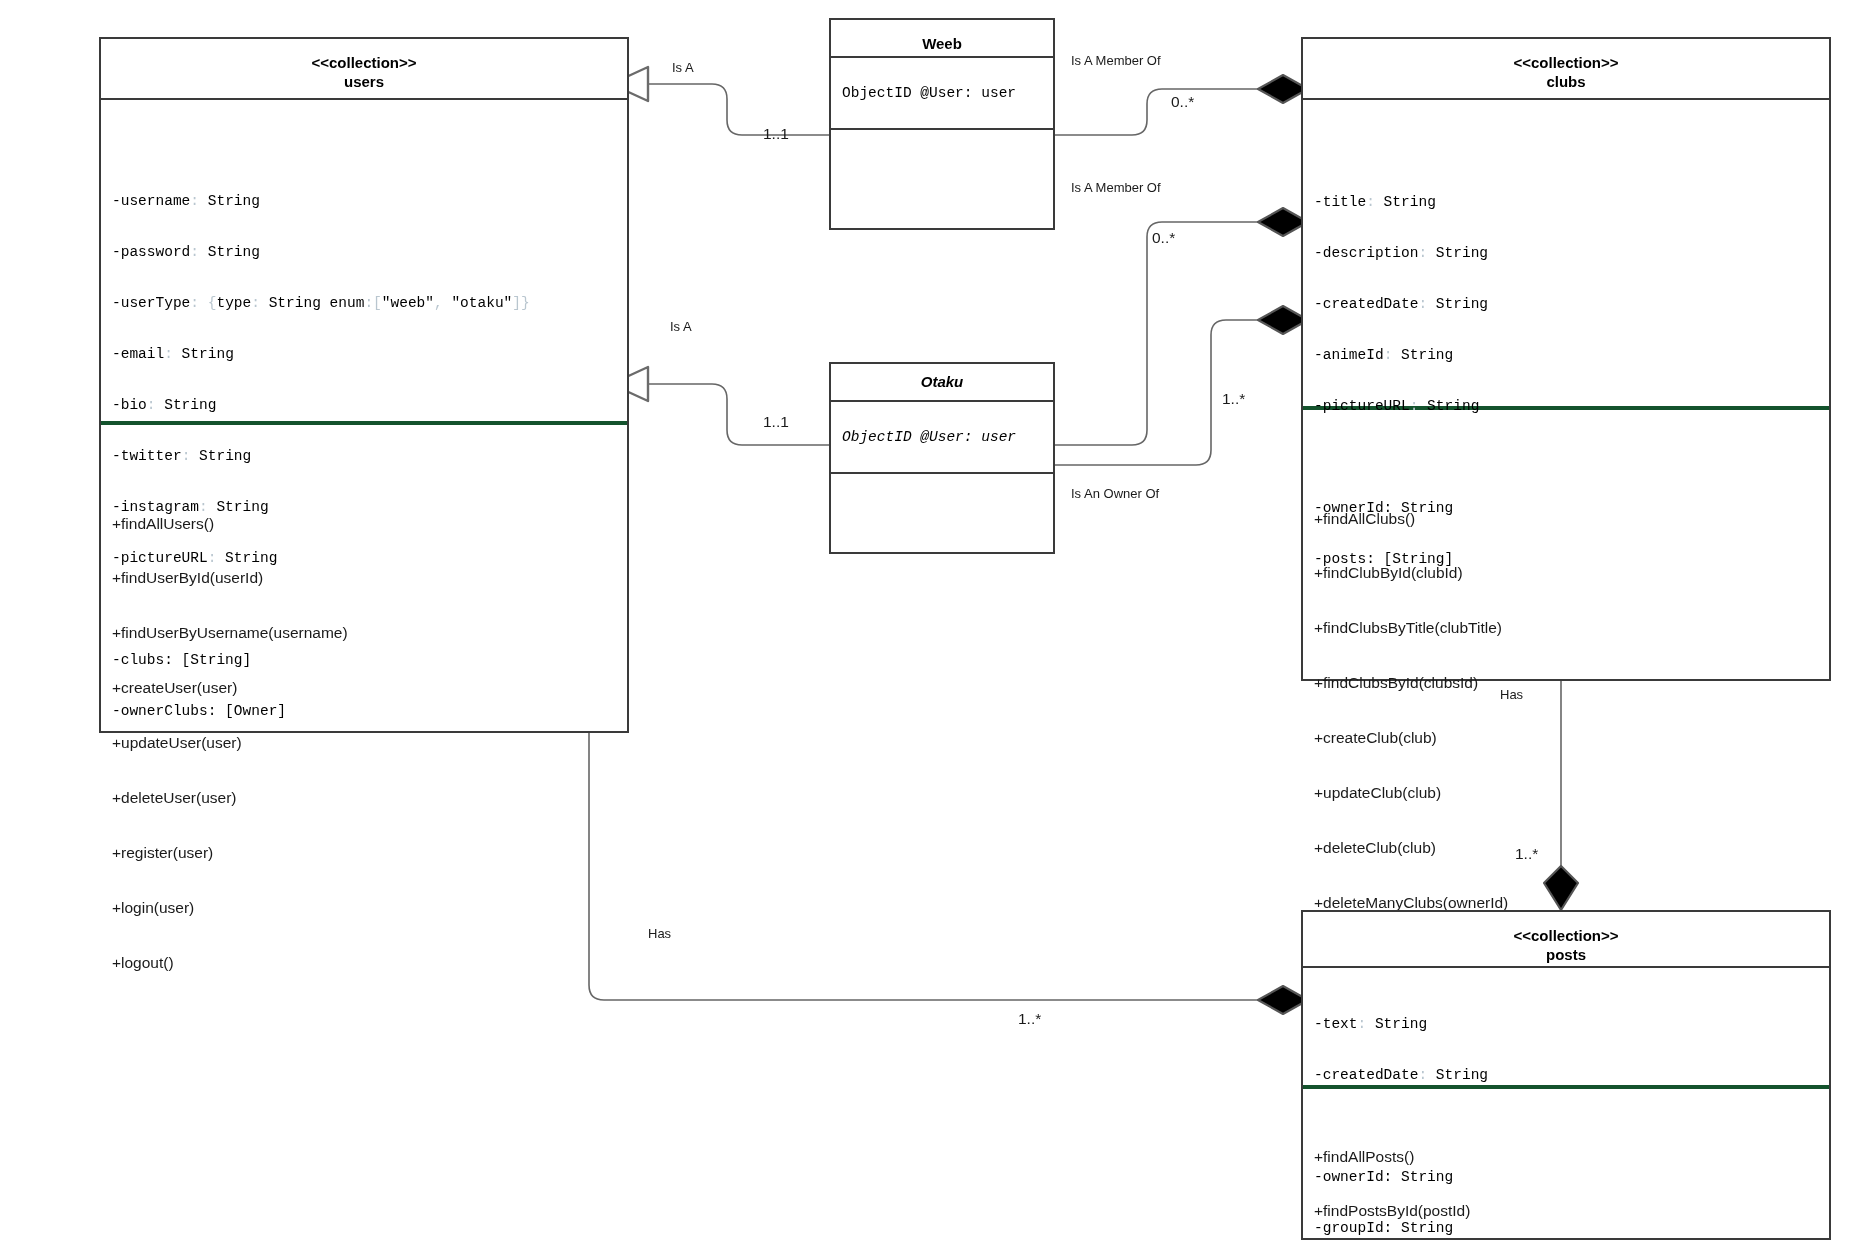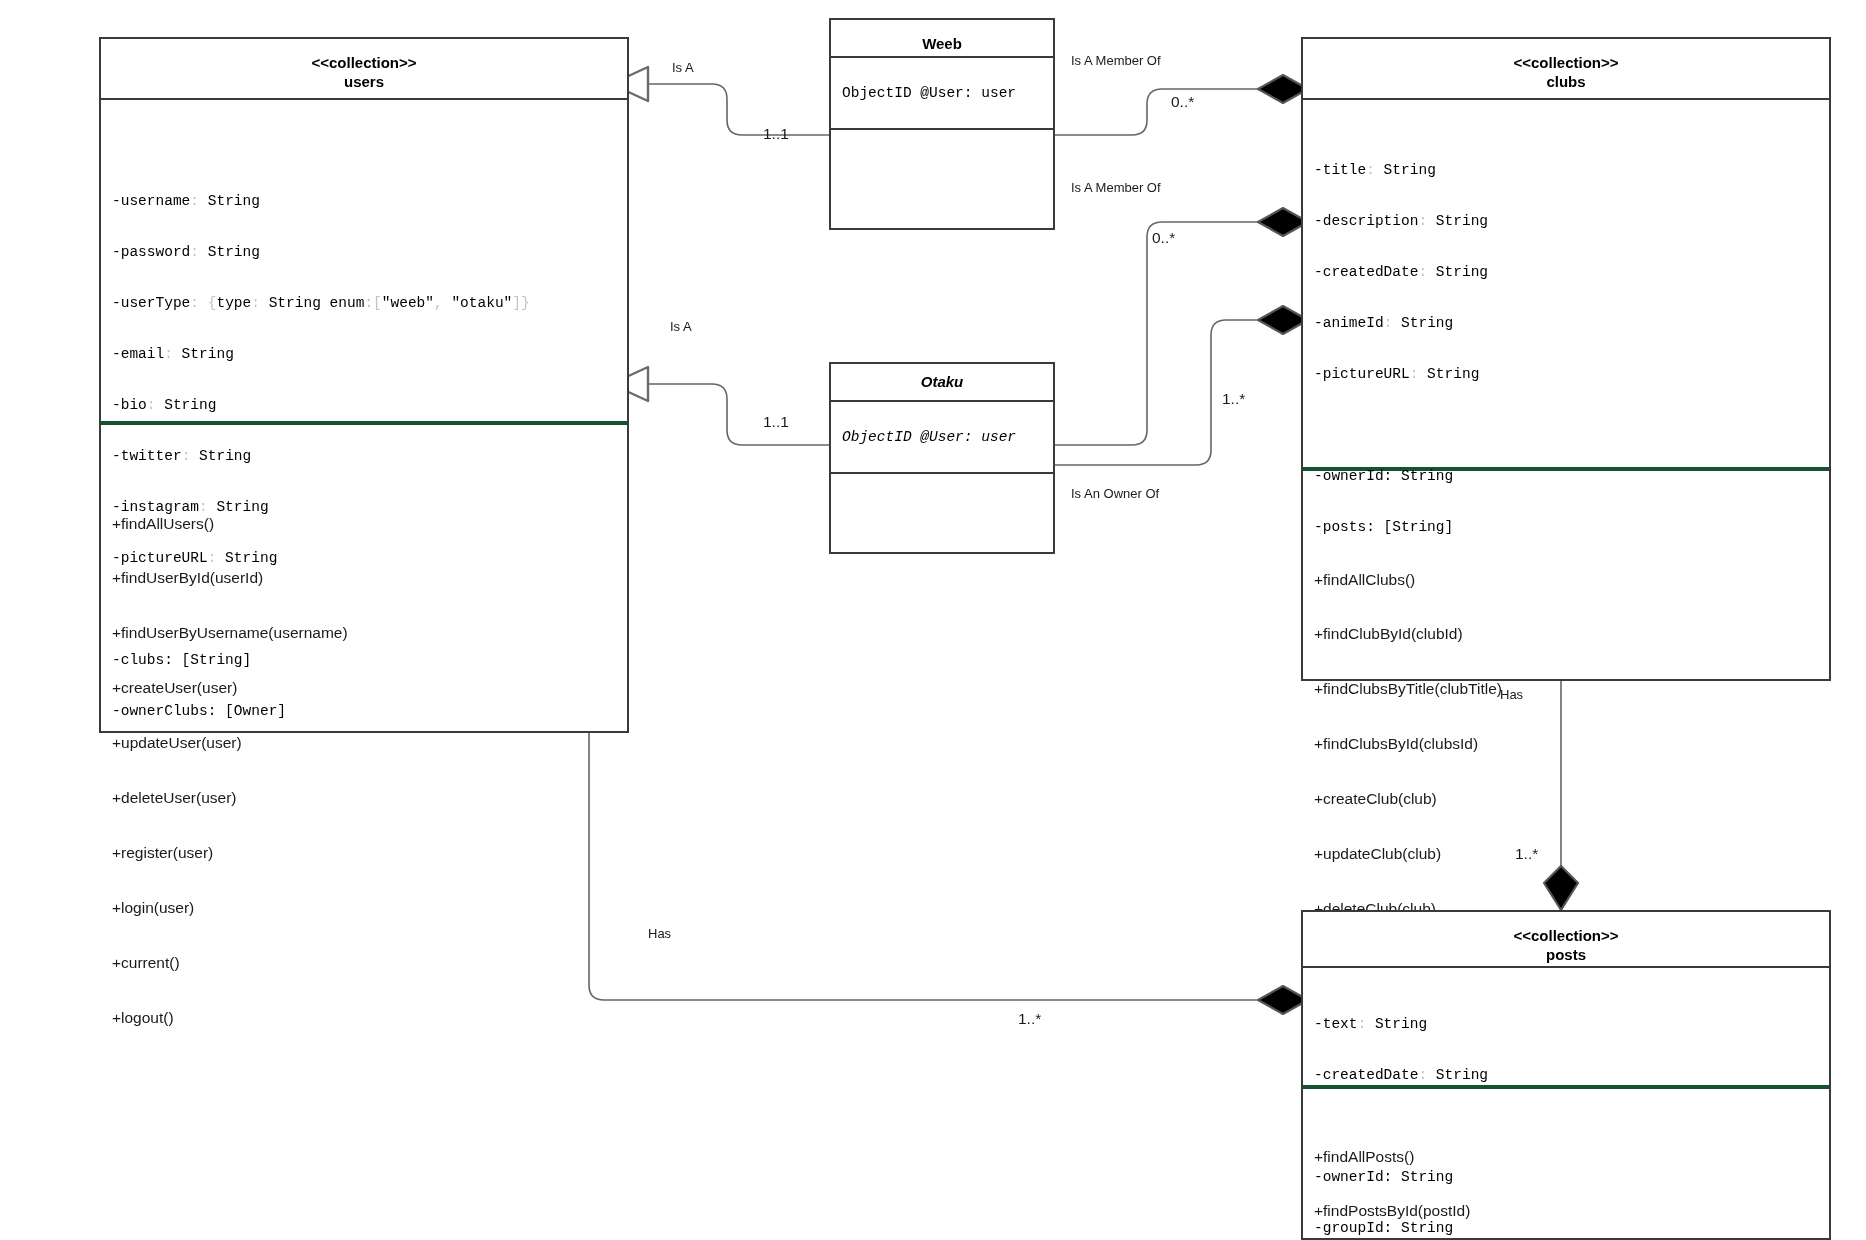--- a/index.html
+++ b/index.html
@@ -166,31 +166,30 @@
     </div>
     <div class="uml-ops" style="height:314px; padding-top:53px;">
       <div>+findAllUsers()</div>
       <div>+findUserById(userId)</div>
       <div>+findUserByUsername(username)</div>
       <div>+createUser(user)</div>
       <div>+updateUser(user)</div>
       <div>+deleteUser(user)</div>
       <div>+register(user)</div>
       <div>+login(user)</div>
-      <div>+current()</div>
       <div>+logout()</div>
     </div>
   </div>
 
   <div class="uml-class" id="cls-clubs" style="left:1301px; top:37px; width:530px; height:644px;">
     <div class="uml-header" style="height:61px;">
       <span class="stereo">&lt;&lt;collection&gt;&gt;</span>
       <span class="cname">clubs</span>
     </div>
-    <div class="uml-attrs" style="height:367px; padding-top:28px;">
+    <div class="uml-attrs" style="height:306px; padding-top:60px;">
       <div><span>-title<span class="pun" style="color:#b9c6cf">:</span> String</span></div>
       <div><span>-description<span class="pun" style="color:#b9c6cf">:</span> String</span></div>
       <div><span>-createdDate<span class="pun" style="color:#b9c6cf">:</span> String</span></div>
       <div><span>-animeId<span class="pun" style="color:#b9c6cf">:</span> String</span></div>
       <div><span>-pictureURL<span class="pun" style="color:#b9c6cf">:</span> String</span></div>
       <div style="height:17px;"><span></span></div>
       <div><span>-ownerId: String</span></div>
       <div><span>-posts: [String]</span></div>
     </div>
     <div class="uml-ops" style="height:277px; padding-top:63px;">

